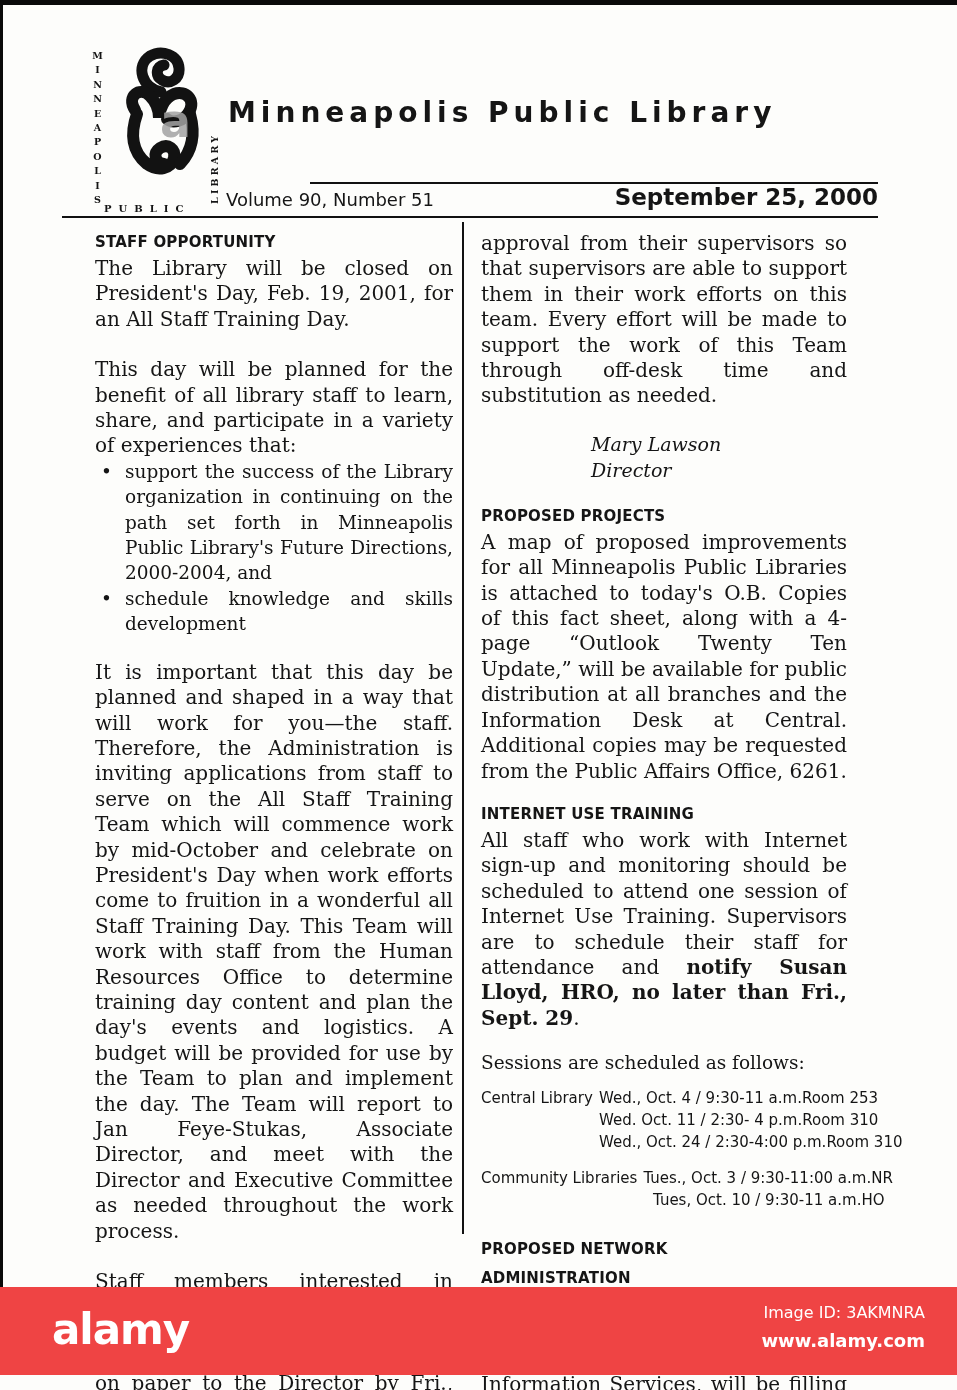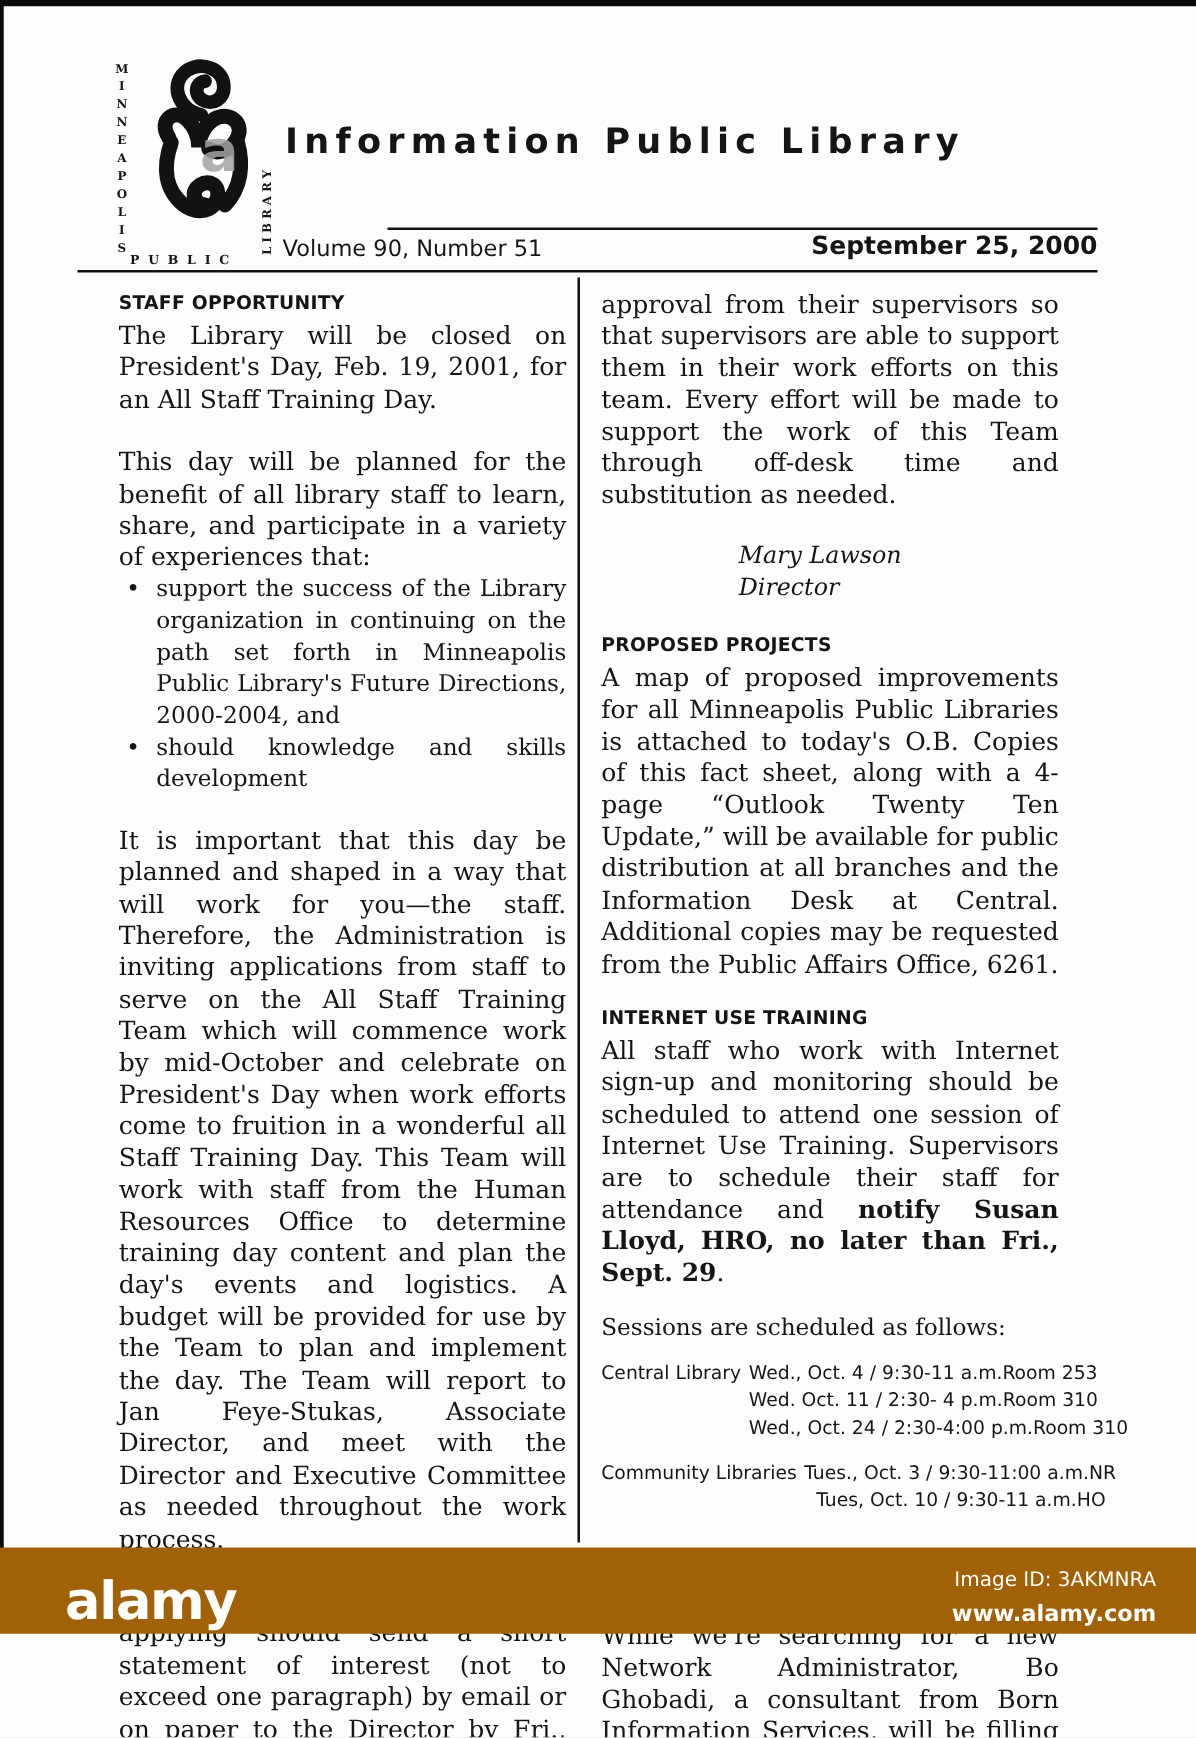--- a/index.html
+++ b/index.html
@@ -22,21 +22,21 @@
   .wm-a{position:absolute;left:82px;top:54px;font-family:"DejaVu Sans",sans-serif;
         font-weight:bold;font-size:46px;color:#a3a3a3;opacity:.85;line-height:1;}
 
   .mast-title{position:absolute;left:228px;top:96px;
         font-family:"DejaVu Sans",sans-serif;font-weight:bold;font-size:28px;letter-spacing:5px;white-space:nowrap;}
   .mast-sub{position:absolute;left:228px;top:136px;
         font-family:"DejaVu Sans",sans-serif;font-weight:bold;font-size:32px;letter-spacing:11px;white-space:nowrap;}
   .rule1{position:absolute;left:310px;top:182px;width:568px;height:2px;background:#111;}
   .volume{position:absolute;left:226px;top:189px;font-family:"DejaVu Sans",sans-serif;font-size:18px;}
   .issue-date{position:absolute;left:560px;top:184px;width:318px;text-align:right;
-        font-family:"DejaVu Sans",sans-serif;font-weight:bold;font-size:20px;letter-spacing:0px;}
+        font-family:"DejaVu Sans",sans-serif;font-weight:bold;font-size:23px;letter-spacing:0px;}
   .rule2{position:absolute;left:62px;top:216px;width:816px;height:2px;background:#111;}
   .col-divider{position:absolute;left:462px;top:222px;width:2px;height:1012px;background:#111;}
 
   
   .col{position:absolute;top:233px;}
   .col-left{left:95px;width:358px;}
   .col-right{left:481px;width:366px;top:231px;}
   .heading{font-family:"DejaVu Sans",sans-serif;font-weight:bold;font-size:15px;
            letter-spacing:.2px;margin:0 0 5px 0;}
   .heading.two-line{line-height:29px;margin-bottom:3px;}
@@ -55,21 +55,21 @@
   .sched-row.r1 .sched-venue{width:118px;}
   .sched-row.r2,.sched-row.r3{padding-left:118px;}
   .sched-row.r4{margin-top:14px;}
   .sched-row.r4 .sched-venue{margin-right:6px;}
   .sched-row.r5{padding-left:172px;}
   .sched-room{margin-left:auto;}
 
   
   .scan-noise{position:absolute;left:0;top:1291px;width:957px;height:12px;
       background:repeating-linear-gradient(90deg,#2b2b2b 0 22px,#6a6a6a 22px 30px,#161616 30px 55px,#444 55px 63px);}
-  .footer-bar{position:absolute;left:0;top:1238px;width:957px;height:69px;background:#a16207;}
+  .footer-bar{position:absolute;left:0;top:1287px;width:957px;height:88px;background:#ef4444;}
   .alamy-logo{position:absolute;left:52px;top:18px;color:#fff;
       font-family:"DejaVu Sans",sans-serif;font-weight:bold;font-size:42px;letter-spacing:-1px;}
   .footer-right{position:absolute;right:32px;top:16px;text-align:right;color:#fff;
       font-family:"DejaVu Sans",sans-serif;}
   .footer-id{font-size:16px;}
   .footer-url{font-size:18px;font-weight:bold;margin-top:8px;}
 </style>
 </head>
 <body>
 
@@ -85,39 +85,39 @@
       <g fill="none" stroke="#121212" stroke-linecap="round">
         <path d="M57 46 C 38 42, 31 20, 46 10 C 58 3, 74 9, 75 22 C 76 33, 66 39, 58 34 C 51 30, 52 20, 60 19" stroke-width="11"></path>
         <path d="M31 64 C 22 50, 36 40, 46 50 C 53 57, 55 66, 55 72 C 55 64, 60 52, 70 48 C 82 44, 92 54, 85 66 C 80 75, 69 78, 63 73" stroke-width="12"></path>
         <path d="M33 68 C 26 88, 28 106, 43 118 C 54 126, 67 123, 70 112 C 72 103, 64 97, 56 102 C 48 107, 51 117, 60 118" stroke-width="12"></path>
         <path d="M86 68 C 91 86, 89 104, 76 118" stroke-width="12"></path>
       </g>
     </svg>
     <div class="wm-a">a</div>
   </div>
 
-  <div class="mast-title">Information Public Library</div>
+  <div class="mast-title">Minneapolis Public Library</div>
   <div class="rule1"></div>
   <div class="volume">Volume 90, Number 51</div>
   <div class="issue-date">September 25, 2000</div>
   <div class="rule2"></div>
   <div class="col-divider"></div>
 
   <div class="col col-left">
     <div class="heading">STAFF OPPORTUNITY</div>
     <p class="body">The Library will be closed on President's Day, Feb. 19, 2001, for an All Staff Training Day.</p>
     <p class="body tight">This day will be planned for the benefit of all library staff to learn, share, and participate in a variety of experiences that:</p>
     <div class="bullets">
       <div class="bullet-row">
         <span class="bullet-mark">•</span>
         <span class="bullet-text">support the success of the Library organization in continuing on the path set forth in Minneapolis Public Library's Future Directions, 2000-2004, and</span>
       </div>
       <div class="bullet-row">
         <span class="bullet-mark">•</span>
-        <span class="bullet-text">should knowledge and skills development</span>
+        <span class="bullet-text">schedule knowledge and skills development</span>
       </div>
     </div>
     <p class="body">It is important that this day be planned and shaped in a way that will work for you—the staff. Therefore, the Administration is inviting applications from staff to serve on the All Staff Training Team which will commence work by mid-October and celebrate on President's Day when work efforts come to fruition in a wonderful all Staff Training Day. This Team will work with staff from the Human Resources Office to determine training day content and plan the day's events and logistics. A budget will be provided for use by the Team to plan and implement the day. The Team will report to Jan Feye-Stukas, Associate Director, and meet with the Director and Executive Committee as needed throughout the work process.</p>
     <p class="body">Staff members interested in applying should send a short statement of interest (not to exceed one paragraph) by email or on paper to the Director by Fri., Oct. 6, 2000 stating why you would like to be on this team and the skills that you bring to working with a team to accomplish this important work. Up to five staff members will be selected and notified by Oct. 13. Selected staff members must have</p>
   </div>
 
   <div class="col col-right">
     <p class="body" style="margin-bottom:22px;">approval from their supervisors so that supervisors are able to support them in their work efforts on this team. Every effort will be made to support the work of this Team through off-desk time and substitution as needed.</p>
 
     <div class="signature">

